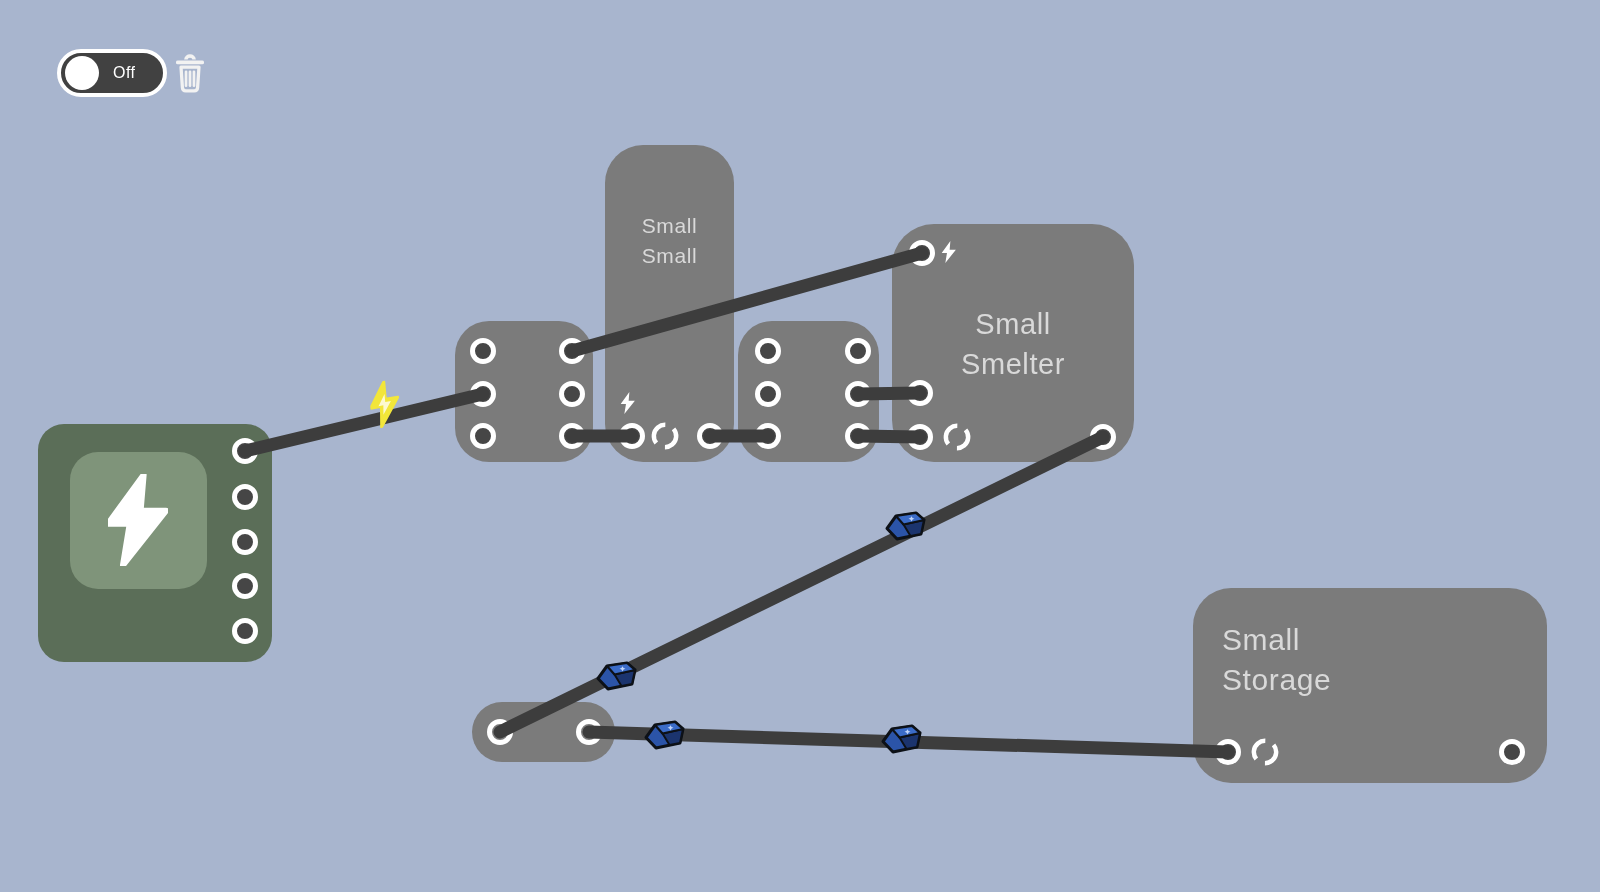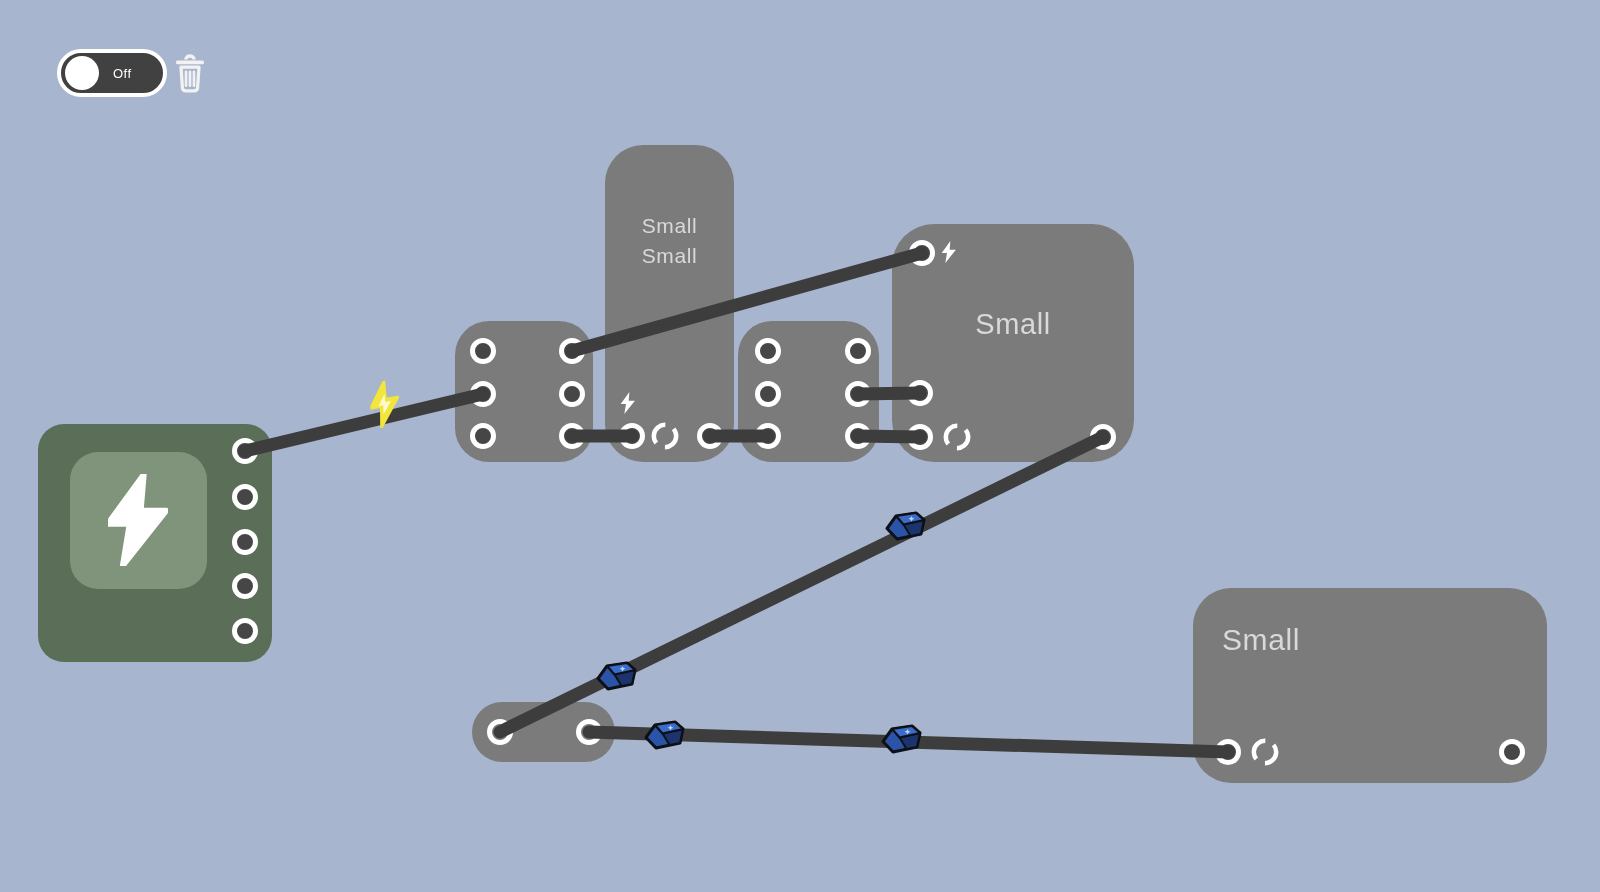--- a/index.html
+++ b/index.html
@@ -24,21 +24,21 @@
   .icon svg,.item svg{display:block}
 
   
   #toolbar{position:absolute;left:0;top:0;width:100%;height:0}
   #power-toggle{
     position:absolute;left:57px;top:49px;width:110px;height:48px;
     box-sizing:border-box;background:#414141;border:4px solid #ffffff;
     border-radius:25px;display:flex;align-items:center;cursor:pointer;
   }
   #toggle-knob{width:34px;height:34px;border-radius:50%;background:#ffffff;margin-left:4px;flex:0 0 auto}
-  #toggle-label{color:#ffffff;font-size:13px;margin-left:14px;letter-spacing:.5px}
+  #toggle-label{color:#ffffff;font-size:16px;margin-left:14px;letter-spacing:.5px}
   #trash-button{position:absolute;left:176px;top:54px;width:28px;height:39px;background:none;border:none;padding:0;cursor:pointer}
 </style>
 </head>
 <body>
 
 <div id="canvas">
   <div id="nodes">
       <div class="node" style="left: 38px; top: 424px; width: 234px; height: 238px; border-radius: 26px; background: rgb(91, 110, 88);"></div>
       <div class="node-inner" style="left: 70px; top: 452px; width: 137px; height: 137px; border-radius: 28px; background: rgb(127, 148, 122);"></div>
       <div class="icon" style="left: 138px; top: 520px;">
@@ -78,20 +78,21 @@
       <div class="node" style="left: 738px; top: 321px; width: 141px; height: 141px; border-radius: 34px;"></div>
       <div class="port" style="left: 768px; top: 351px; background: rgb(70, 70, 70);"></div>
       <div class="port" style="left: 768px; top: 394px; background: rgb(70, 70, 70);"></div>
       <div class="port" style="left: 768px; top: 436px; background: rgb(70, 70, 70);"></div>
       <div class="port" style="left: 858px; top: 351px; background: rgb(70, 70, 70);"></div>
       <div class="port" style="left: 858px; top: 394px; background: rgb(70, 70, 70);"></div>
       <div class="port" style="left: 858px; top: 436px; background: rgb(70, 70, 70);"></div>
       <div class="node" style="left: 892px; top: 224px; width: 242px; height: 238px; border-radius: 42px;"></div>
       <div class="label" style="left: 892px; top: 304px; width: 242px; font-size: 29px; line-height: 40px; text-align: center;">
         <span class="line">Small</span>
+        <span class="line">Smelter</span>
       </div>
       <div class="icon" style="left: 949px; top: 252px;">
         <svg viewBox="0 0 16 24" width="15" height="22">
           <path d="M9.5 0 L0 13 L5.8 13 L4 24 L15.5 9.5 L8.7 9.5 Z" fill="#ffffff"></path>
         </svg>
       </div>
       <div class="icon" style="left: 957px; top: 437px;">
         <svg viewBox="0 0 34 34" width="33" height="33">
        <circle cx="17" cy="17" r="11.5" fill="none" stroke="#ffffff" stroke-width="4.6" stroke-dasharray="26 10.15" stroke-linecap="butt" transform="rotate(-40 17 17)"></circle>
      </svg>
@@ -99,20 +100,21 @@
       <div class="port" style="left: 922px; top: 253px; background: rgb(70, 70, 70);"></div>
       <div class="port" style="left: 920px; top: 393px; background: rgb(70, 70, 70);"></div>
       <div class="port" style="left: 920px; top: 437px; background: rgb(70, 70, 70);"></div>
       <div class="port" style="left: 1103px; top: 437px; background: rgb(70, 70, 70);"></div>
       <div class="node" style="left: 472px; top: 702px; width: 143px; height: 60px; border-radius: 30px;"></div>
       <div class="port" style="left: 500px; top: 732px; background: rgb(123, 123, 123);"></div>
       <div class="port" style="left: 589px; top: 732px; background: rgb(123, 123, 123);"></div>
       <div class="node" style="left: 1193px; top: 588px; width: 354px; height: 195px; border-radius: 38px;"></div>
       <div class="label" style="left: 1193px; top: 620px; width: 354px; font-size: 30px; line-height: 40px; text-align: left; padding-left: 29px;">
         <span class="line">Small</span>
+        <span class="line">Storage</span>
       </div>
       <div class="icon" style="left: 1265px; top: 752px;">
         <svg viewBox="0 0 34 34" width="33" height="33">
        <circle cx="17" cy="17" r="11.5" fill="none" stroke="#ffffff" stroke-width="4.6" stroke-dasharray="26 10.15" stroke-linecap="butt" transform="rotate(-40 17 17)"></circle>
      </svg>
       </div>
       <div class="port" style="left: 1228px; top: 752px; background: rgb(70, 70, 70);"></div>
       <div class="port" style="left: 1512px; top: 752px; background: rgb(70, 70, 70);"></div>
     </div>
   <svg id="wires" width="1600" height="892">

